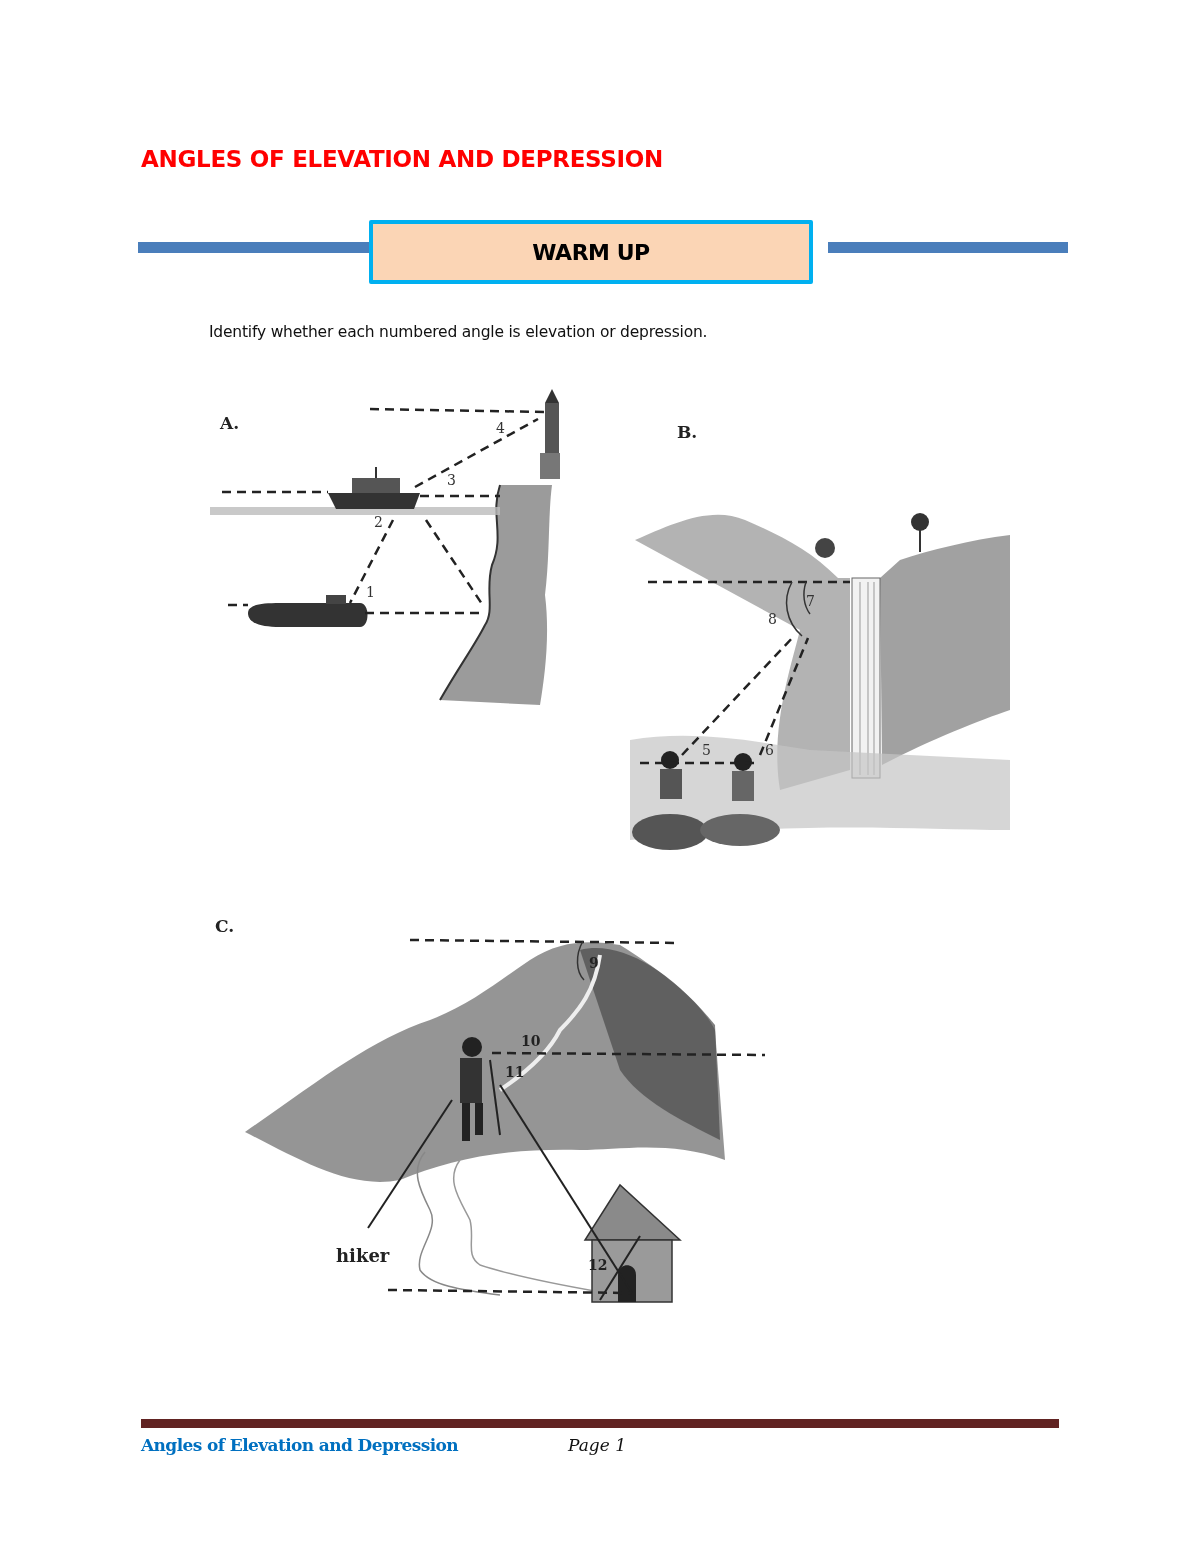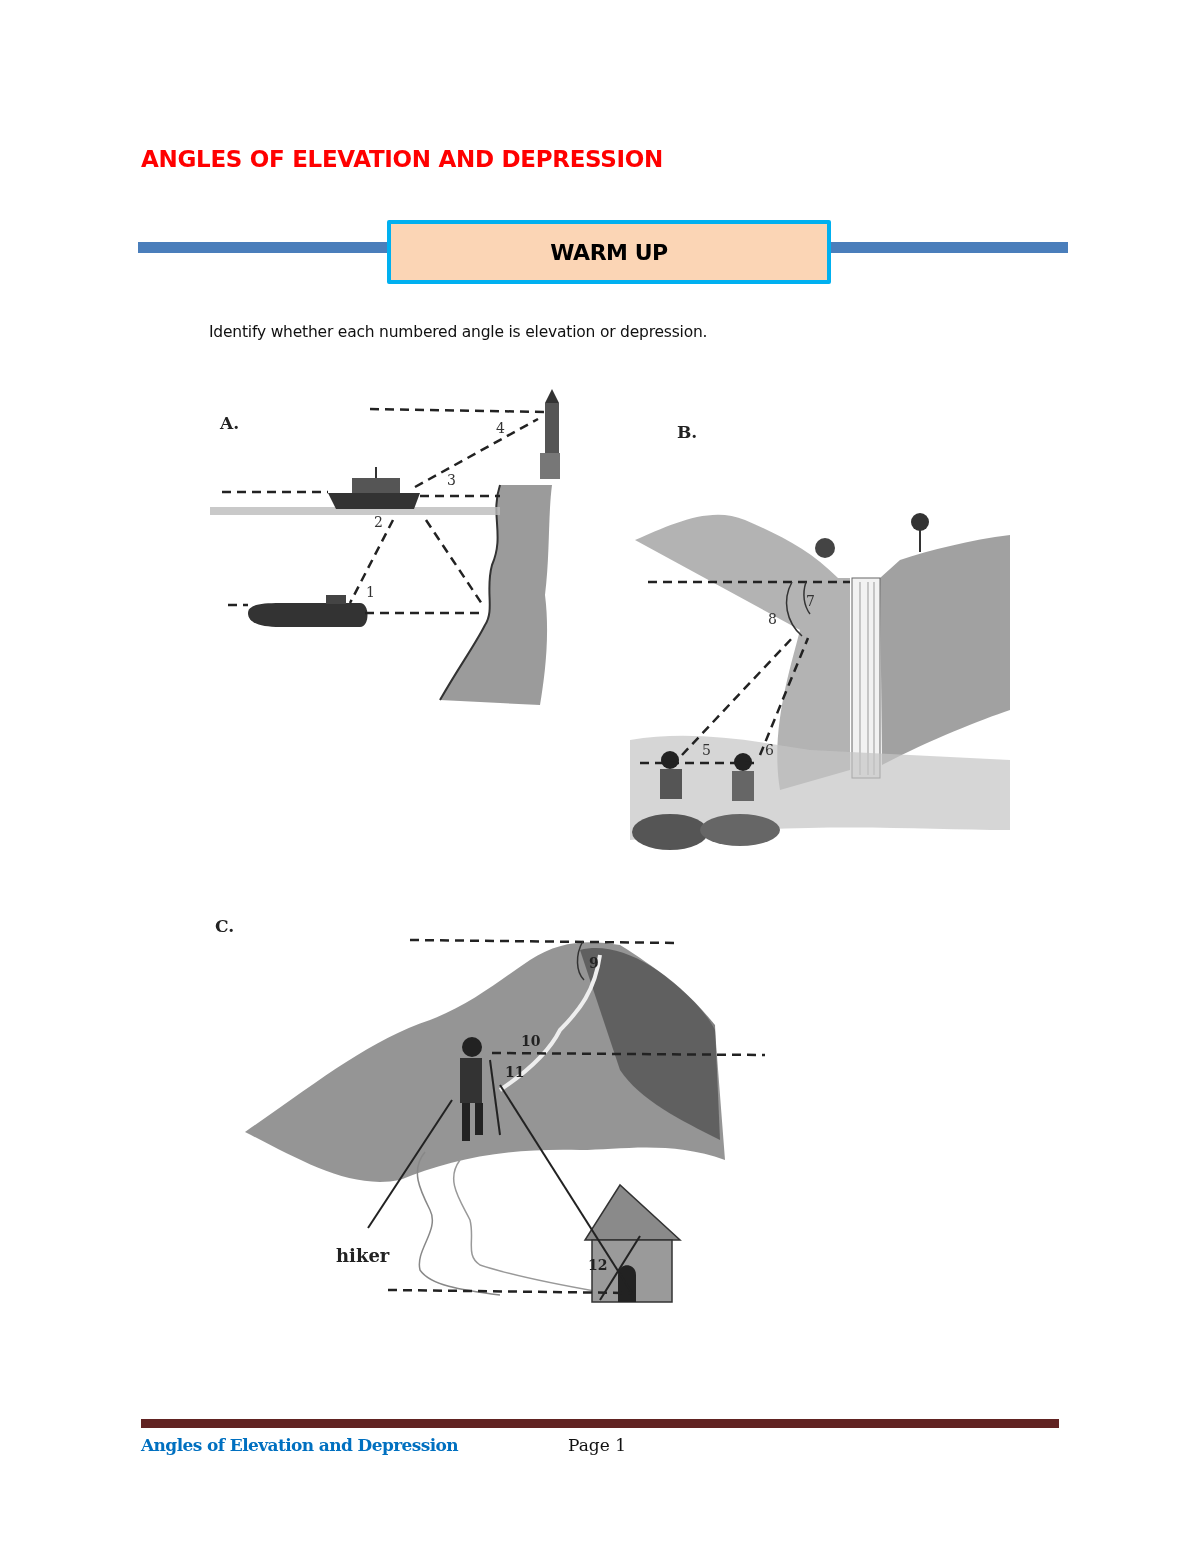--- a/index.html
+++ b/index.html
@@ -1,29 +1,29 @@
 <!DOCTYPE html>
 <html><head>
 <meta charset="utf-8">
 <style>
   html, body { margin: 0; padding: 0; background: #ffffff; }
   body { width: 1200px; height: 1553px; position: relative; overflow: hidden; font-family: "Liberation Sans", sans-serif; }
   .page-title { position: absolute; left: 141px; top: 146px; font-family: "DejaVu Sans", sans-serif; font-weight: bold; font-size: 23px; color: #ff0000; letter-spacing: -0.3px; white-space: nowrap; }
   .rule-left { position: absolute; left: 138px; top: 242px; width: 252px; height: 11px; background: #4a7ebb; }
   .rule-right { position: absolute; left: 828px; top: 242px; width: 240px; height: 11px; background: #4a7ebb; }
-  .warm-box { position: absolute; left: 387px; top: 220px; width: 436px; height: 56px; background: #fbd5b5; border: 4px solid #00b0f0; border-radius: 2px; display: flex; align-items: center; justify-content: center; }
+  .warm-box { position: absolute; left: 369px; top: 220px; width: 436px; height: 56px; background: #fbd5b5; border: 4px solid #00b0f0; border-radius: 2px; display: flex; align-items: center; justify-content: center; }
   .warm-label { font-family: "DejaVu Sans", sans-serif; font-weight: bold; font-size: 22px; color: #000; letter-spacing: -0.5px; }
   .instructions { position: absolute; left: 209px; top: 323px; font-family: "DejaVu Sans", sans-serif; font-size: 15.5px; color: #111; white-space: nowrap; letter-spacing: -0.2px; text-align: center; }
   .figure { position: absolute; }
   .fig-label { font-family: "DejaVu Serif", serif; font-weight: bold; font-size: 17px; fill: #222; }
   .num { font-family: "DejaVu Serif", serif; font-size: 14px; fill: #333; }
   .numb { font-family: "DejaVu Serif", serif; font-weight: bold; font-size: 14px; fill: #222; }
   .footer-rule { position: absolute; left: 141px; top: 1419px; width: 918px; height: 9px; background: #612322; }
   .footer-title { position: absolute; left: 141px; top: 1435px; font-family: "DejaVu Serif", serif; font-weight: bold; font-size: 17px; color: #0070c0; letter-spacing: -0.6px; white-space: nowrap; }
-  .footer-page { position: absolute; left: 568px; top: 1435px; font-family: "DejaVu Serif", serif; font-size: 17px; color: #111; white-space: nowrap; }
+  .footer-page { position: absolute; left: 568px; top: 1435px; font-family: "DejaVu Serif", serif; font-size: 17px; color: #111; white-space: nowrap; font-style: italic; }
 </style>
 </head>
 <body>
 
 <div class="page-title">ANGLES OF ELEVATION AND DEPRESSION</div>
 
 <div class="rule-left"></div>
 <div class="rule-right"></div>
 <div class="warm-box">
   <span class="warm-label">WARM UP</span>

